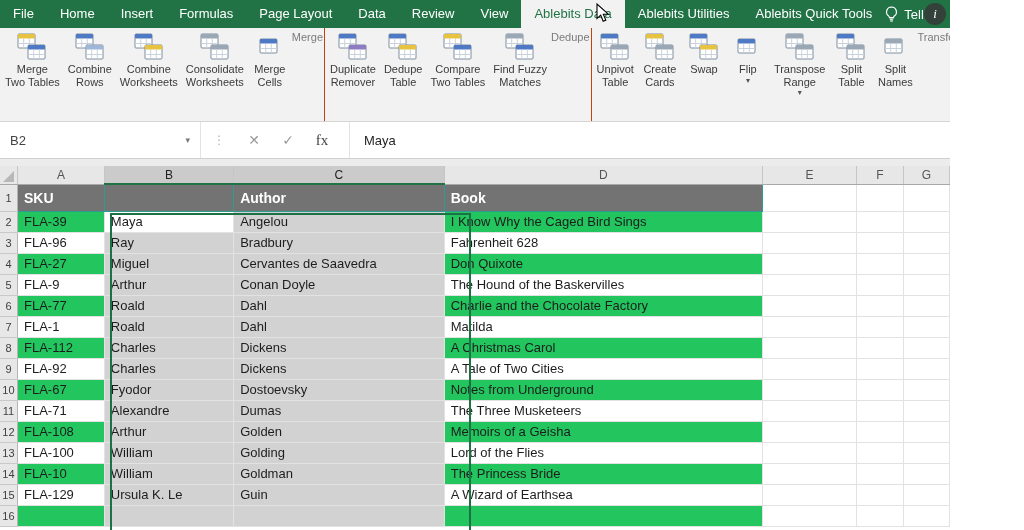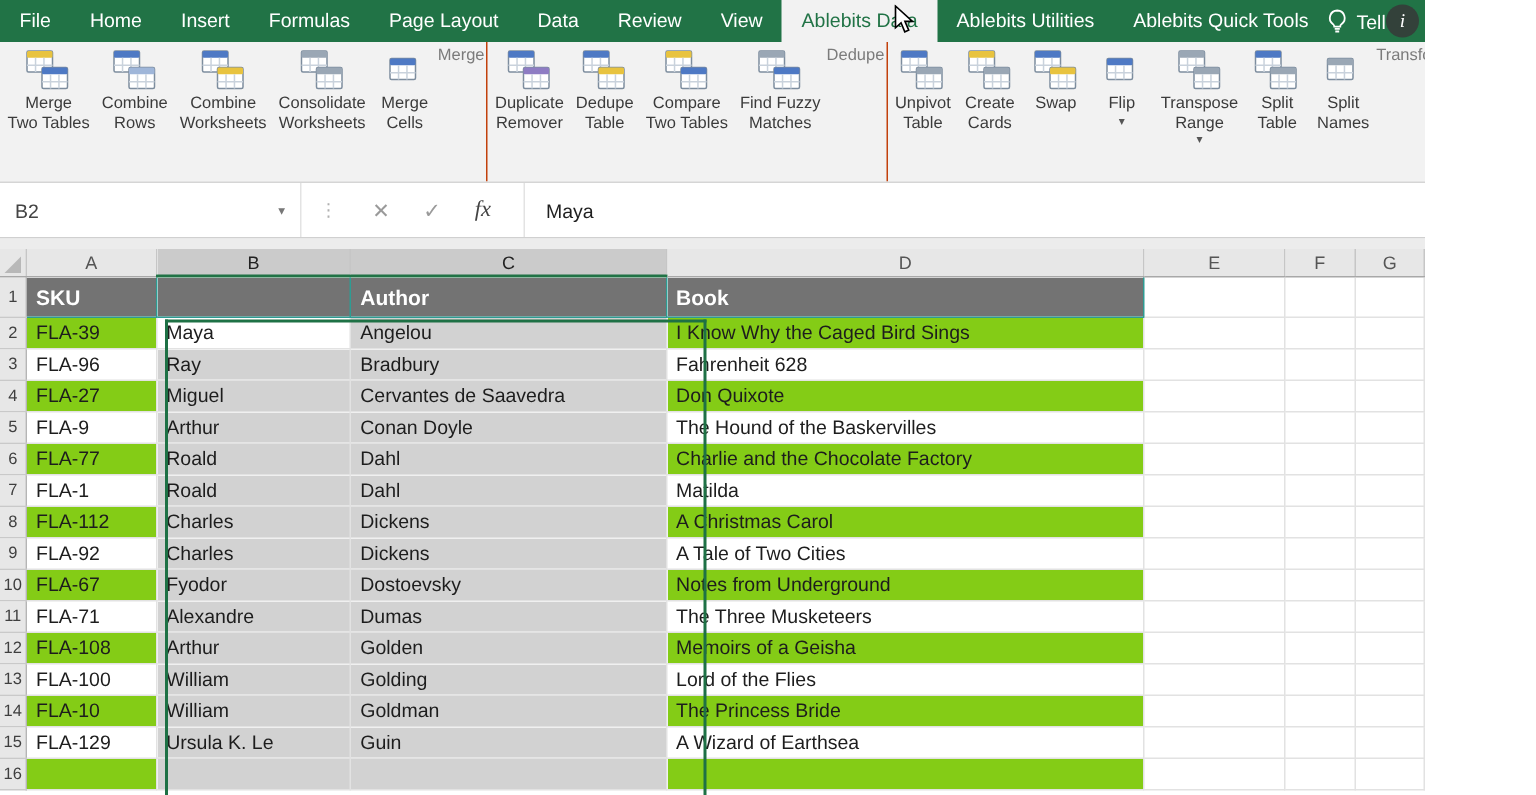--- a/index.html
+++ b/index.html
@@ -23,34 +23,34 @@
   .dd{font-size:8px;color:#555;line-height:1;margin-top:1px}
   .rlabel{font-size:11px;color:#7b7b7b;text-align:center;height:17px;line-height:14px;white-space:nowrap}
 
   
   .fbar{height:37px;background:#fff;display:flex;align-items:center;border-bottom:1px solid #d0d0d0;font-size:13px;color:#444}
   .namebox{width:200px;height:100%;display:flex;align-items:center;justify-content:space-between;padding:0 10px}
   .nsep{width:1px;height:100%;background:#e3e3e3}
   .chev{color:#777;font-size:9px}
   .fhandle{color:#b0b0b0;padding:0 12px;font-size:12px}
   .fbtn{width:34px;text-align:center;color:#9a9a9a;font-size:14px}
-  .fx{font-family:"Liberation Serif",serif;font-style:italic;color:#444;font-size:15px}
+  .fx{font-family:"Liberation Serif",serif;color:#444;font-size:15px}
   .fvalue{flex:1;height:100%;display:flex;align-items:center;padding-left:14px;margin-left:10px;border-left:1px solid #e3e3e3;color:#1f1f1f}
   .gridgap{height:7px;background:#ececec}
 
   
   .grid{position:relative;height:364px;overflow:hidden;background:#fff}
   table.sheet{border-collapse:collapse;table-layout:fixed}
   .sheet td{height:21px;padding:0 0 0 6px;font-size:13px;color:#1d1d1d;border-right:1px solid #e2e2e2;border-bottom:1px solid #e2e2e2;white-space:nowrap;overflow:hidden;vertical-align:middle}
   tr.letters td{height:18px;background:#e7e7e7;color:#555;font-size:12px;text-align:center;padding:0;border-right:1px solid #c6c6c6;border-bottom:1px solid #a8a8a8}
   tr.letters td.selhdr{background:#cbcbcb;color:#222;border-bottom:2px solid #217346}
   .sheet td.gut{background:#e7e7e7;color:#3f3f3f;font-size:11px;text-align:center;padding:0;border-right:1px solid #b5b5b5;border-bottom:1px solid #c9c9c9}
   tr.hdr td{height:27px}
   .sheet td.teal{background:#737373;color:#fff;font-weight:bold;font-size:14px;border-right:1px solid #2e9c93;border-bottom:1px solid #2e9c93}
-  .sheet td.band{background:#84cc16}
+  .sheet td.band{background:#22c55e}
   .sheet td.sel{background:#d2d2d2}
   .sheet td.active-cell{background:#ffffff}
   .corner-tri{width:0;height:0;border-left:11px solid transparent;border-bottom:11px solid #b8b8b8;margin:4px 3px 0 auto}
   .seloutline{position:absolute;left:110px;top:47px;width:361px;height:317px;border:2px solid #1e7145;border-bottom:none;pointer-events:none}
   .cursor{position:absolute;left:596px;top:3px;pointer-events:none;z-index:50}
 </style>
 </head>
 <body>
 
 <div class="app">

